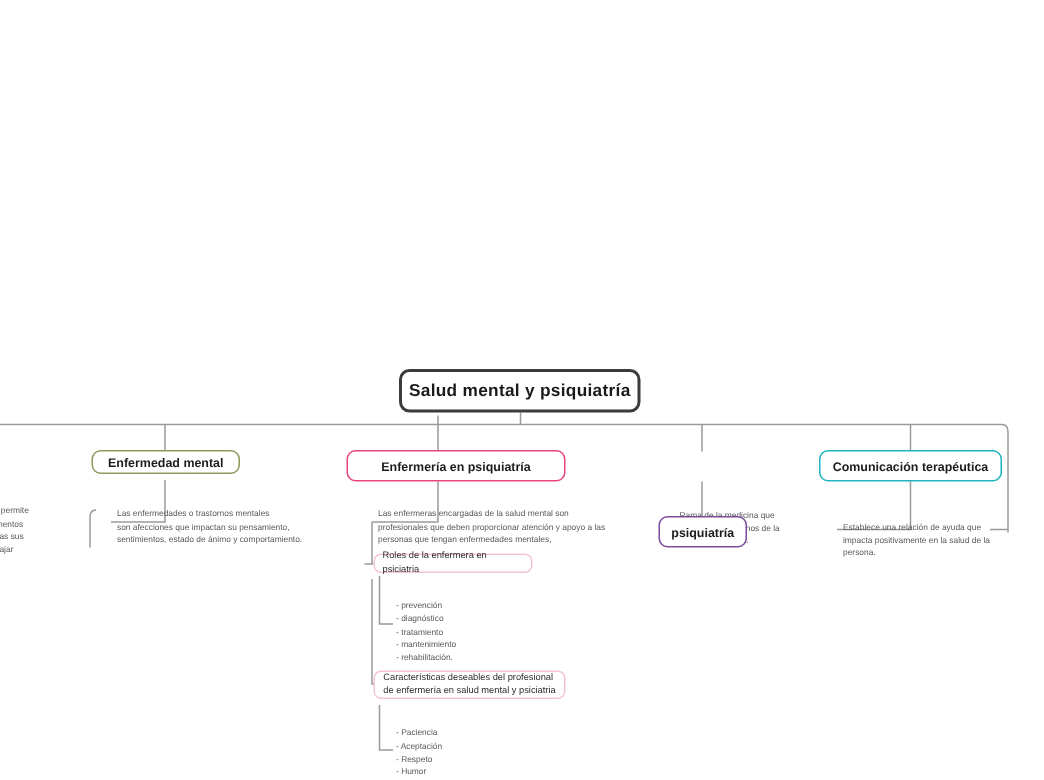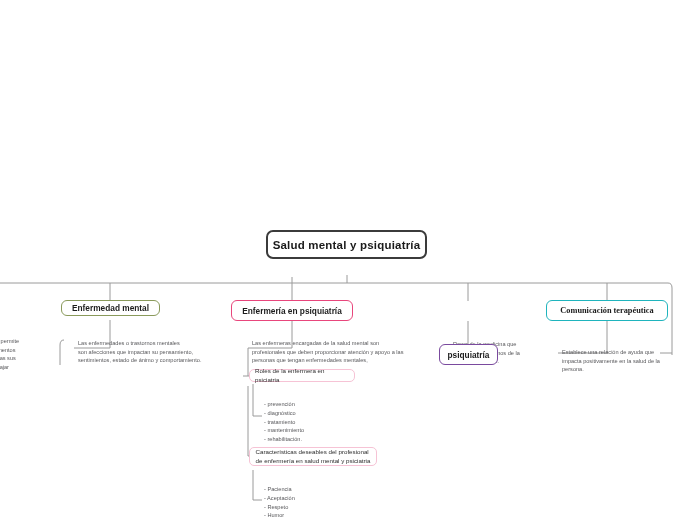--- a/index.html
+++ b/index.html
@@ -42,21 +42,21 @@
   .node-l1 {
     border: 1.6px solid #888;
     font-size: 8.3px;
     font-weight: bold;
     color: #1c1c1c;
     border-radius: 6px;
   }
   .n-green  { border-color: #8a9a5b; }
   .n-pink   { border-color: #e8467c; }
   .n-purple { border-color: #7a4a9e; }
-  .n-teal   { border-color: #1fb4bd; font-family: Liberation Serif, serif; }
+  .n-teal   { border-color: #1fb4bd; }
 
   .node-l2 {
     border: 1px solid #f6c3d5;
     border-radius: 5px;
     font-size: 6.4px;
     font-weight: normal;
     color: #2c2c2c;
     line-height: 1.35;
     padding: 3px 6px;
     display: block;
@@ -112,29 +112,29 @@
     <path d="M253,384 L253,416 L262,416" stroke="#9a9a9a" stroke-width="1" fill="none"></path>
     <path d="M248,386 L248,456 L250,456" stroke="#9a9a9a" stroke-width="1" fill="none"></path>
     <path d="M253,470 L253,500 L262,500" stroke="#9a9a9a" stroke-width="1" fill="none"></path>
 
     <path d="M468,321 L468,350 L449,350" stroke="#9a9a9a" stroke-width="1" fill="none"></path>
 
     <path d="M607,321 L607,353 L558,353" stroke="#9a9a9a" stroke-width="1" fill="none"></path>
     <path d="M660,353 L672,353" stroke="#9a9a9a" stroke-width="1" fill="none"></path>
   </svg>
 
-  <div class="node node-root" style="left:266px; top:230px; width:161px; height:29px;">
+  <div class="node node-root" style="left:266px; top:246px; width:161px; height:29px;">
     <span>Salud mental y psiquiatría</span>
   </div>
 
   <div class="node node-l1 n-green" style="left:61px; top:300px; width:99px; height:16px;">
     <span>Enfermedad mental</span>
   </div>
 
-  <div class="node node-l1 n-pink" style="left:231px; top:300px; width:122px; height:21px;">
+  <div class="node node-l1 n-pink" style="left:231px; top:300px; width:146px; height:21px;">
     <span>Enfermería en psiquiatría</span>
   </div>
 
   <div class="node node-l1 n-purple" style="left:439px; top:300px; width:59px; height:21px;margin-top:44px;">
     <span>psiquiatría</span>
   </div>
 
   <div class="node node-l1 n-teal" style="left:546px; top:300px; width:122px; height:21px;">
     <span>Comunicación terapéutica</span>
   </div>

